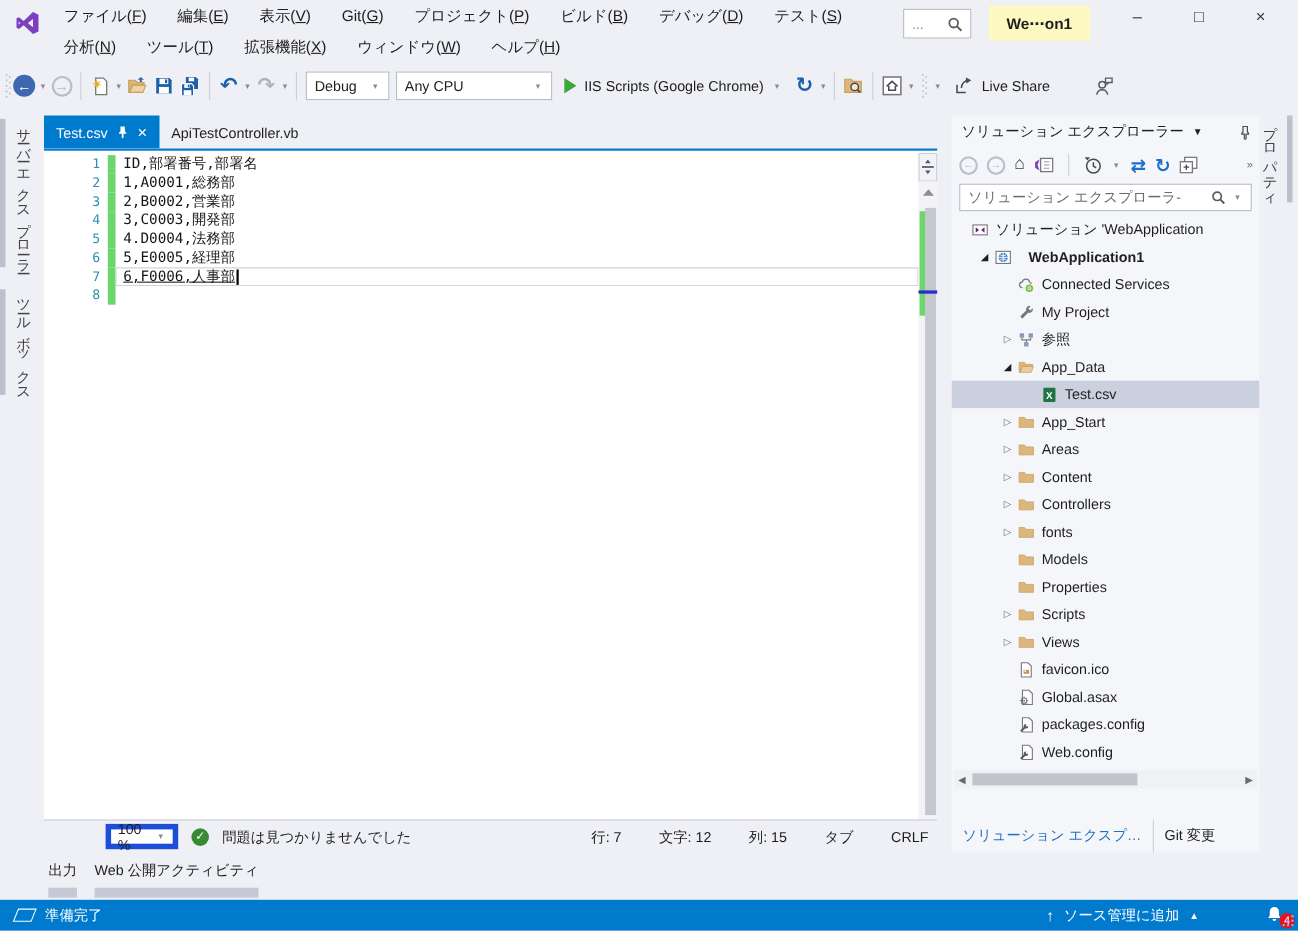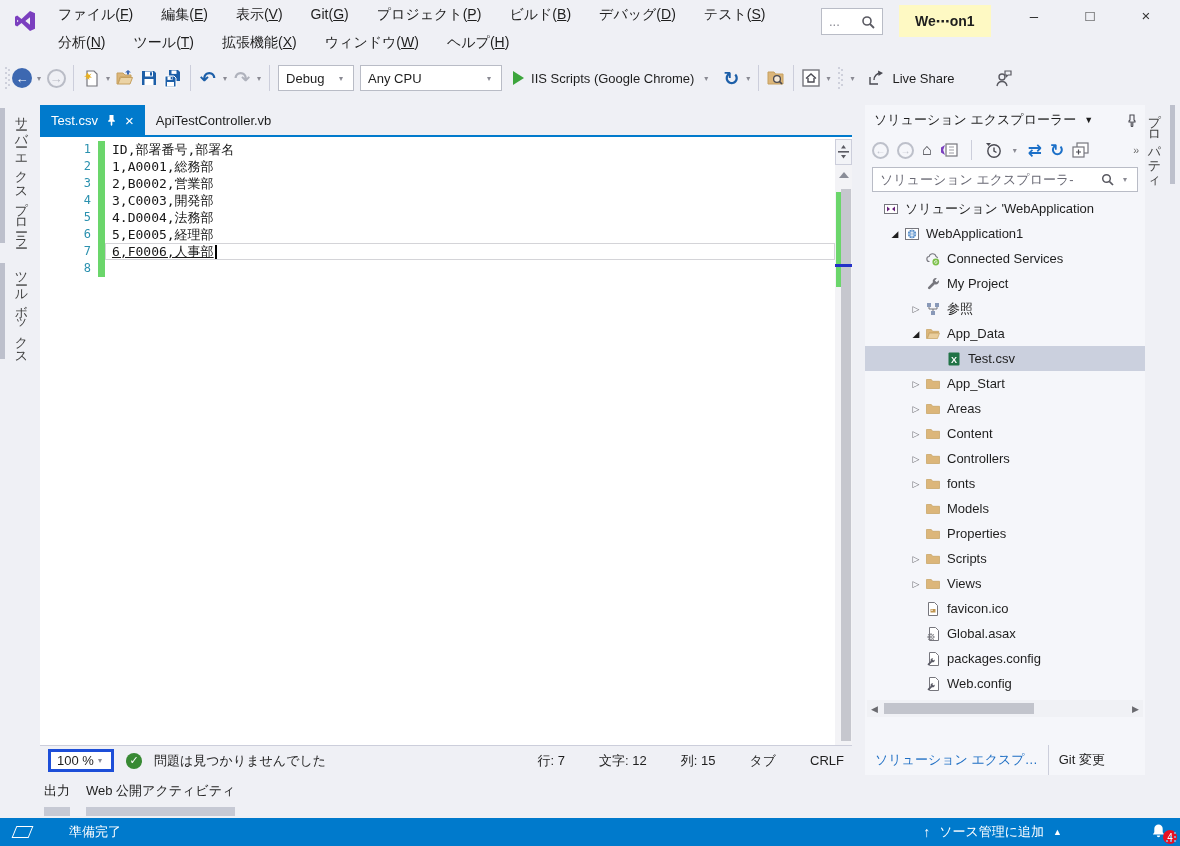--- a/index.html
+++ b/index.html
@@ -81,35 +81,35 @@
   .scrollbar-v { position:absolute; right:0; top:28px; width:17px; bottom:0; background:#F3F3F6; }
   .sb-up { position:absolute; top:7px; left:4px; width:0; height:0;
     border-left:5px solid transparent; border-right:5px solid transparent; border-bottom:6px solid #8A8D98; }
   .sb-green { position:absolute; left:1px; top:27px; width:5px; height:95px; background:#6BD66B; }
   .sb-thumb { position:absolute; left:6px; top:24px; width:10px; height:552px; background:#C6C7CE; }
   .sb-caretline { position:absolute; left:0; top:99px; width:17px; height:3px; background:#2430C8; }
 
   
   .editor-status { position:absolute; left:40px; top:745px; width:812px; height:30px; background:#EFF0F5;
     border-top:1px solid #CCCEDB; display:flex; align-items:center; padding:0 8px; gap:12px; }
-  .zoom-combo { width:66px; height:23px; background:#FFF; border:3px solid #1d4ed8; display:flex; align-items:center; padding:0 6px; }
+  .zoom-combo { width:66px; height:23px; background:#FFF; border:5px solid #1d4ed8; display:flex; align-items:center; padding:0 6px;margin-left:48px; }
   .zoom-combo .spacer { flex:1; }
   .check-circle { width:16px; height:16px; border-radius:50%; background:#388A34; color:#FFF; font-size:11px;
     display:flex; align-items:center; justify-content:center; flex:none; }
   .ed-spacer { flex:1; }
   .ed-stat { margin-left:22px; white-space:nowrap; }
 
   
   .bottom-tabs { position:absolute; left:40px; top:775px; width:812px; height:43px; display:flex; gap:16px; padding:7px 0 0 4px; }
   .bp-tab { font-size:13px; white-space:nowrap; }
   .bp-tab::after { content:""; display:block; height:9px; background:#C6C9D4; margin-top:7px; }
 
   
   .statusbar { position:absolute; left:0; top:818px; width:1180px; height:28px; background:#007ACC; color:#FFF;
-    display:flex; align-items:center; padding:4px 10px; font-size:13px;gap:28px; }
+    display:flex; align-items:center; padding:4px 10px; font-size:13px; }
   .task-icon { width:17px; height:12px; border:1.5px solid #FFF; transform:skewX(-22deg); margin:0 10px 0 4px; }
   .sb-spacer { flex:1; }
   .sb-right { display:flex; align-items:center; gap:9px; margin-right:46px; }
   .sb-upglyph { font-size:14px; font-weight:bold; }
   .sb-caretup { font-size:9px; }
   .bell-wrap { position:relative; margin-left:14px; width:20px; height:18px; }
   .bell-badge { position:absolute; right:-7px; bottom:-3px; width:14px; height:14px; border-radius:50%;
     background:#E81123; color:#FFF; font-size:10px; display:flex; align-items:center; justify-content:center; }
   .sb-grip { position:absolute; right:3px; bottom:3px; }
 
@@ -130,21 +130,21 @@
     display:flex; align-items:center; padding:0 7px; gap:6px; color:#6A6A75; flex:none; }
   .se-search-label { flex:1; white-space:nowrap; overflow:hidden; }
   .se-tree { flex:none; height:502px; overflow:hidden; }
   .tree-row { height:25px; display:flex; align-items:center; }
   .tree-row.selected { background:#CBD0DE; }
   .tree-arrow-slot { width:14px; flex:none; text-align:center; font-size:9px; color:#555; }
   .tree-arrow.expanded { color:#1E1E1E; }
   .tree-arrow.collapsed { color:#6A6A6F; }
   .tree-icon-slot { width:18px; height:16px; flex:none; margin:0 5px 0 1px; display:flex; align-items:center; justify-content:center; }
   .tree-label { white-space:nowrap; }
-  .tree-row.bold .tree-label { font-weight:normal; }
+  .tree-row.bold .tree-label { font-weight:bold;margin-left:9px; }
   .se-hscroll { height:17px; margin:2px 2px 4px 2px; position:relative; background:#F0F1F5; flex:none; }
   .se-hs-arrow { position:absolute; top:4px; font-size:9px; color:#6A6A6F; }
   .se-hs-left { left:4px; }
   .se-hs-right { right:4px; }
   .se-hs-thumb { position:absolute; left:17px; top:3px; width:150px; height:11px; background:#C2C4CC; }
   .se-tabs { margin-top:auto; height:30px; display:flex; align-items:stretch; flex:none; }
   .se-tab { padding:0 10px; display:flex; align-items:center; white-space:nowrap; }
   .se-tab.active { color:#1F6FC4; border-right:1px solid #CCCEDB; }
 </style>
 </head>

